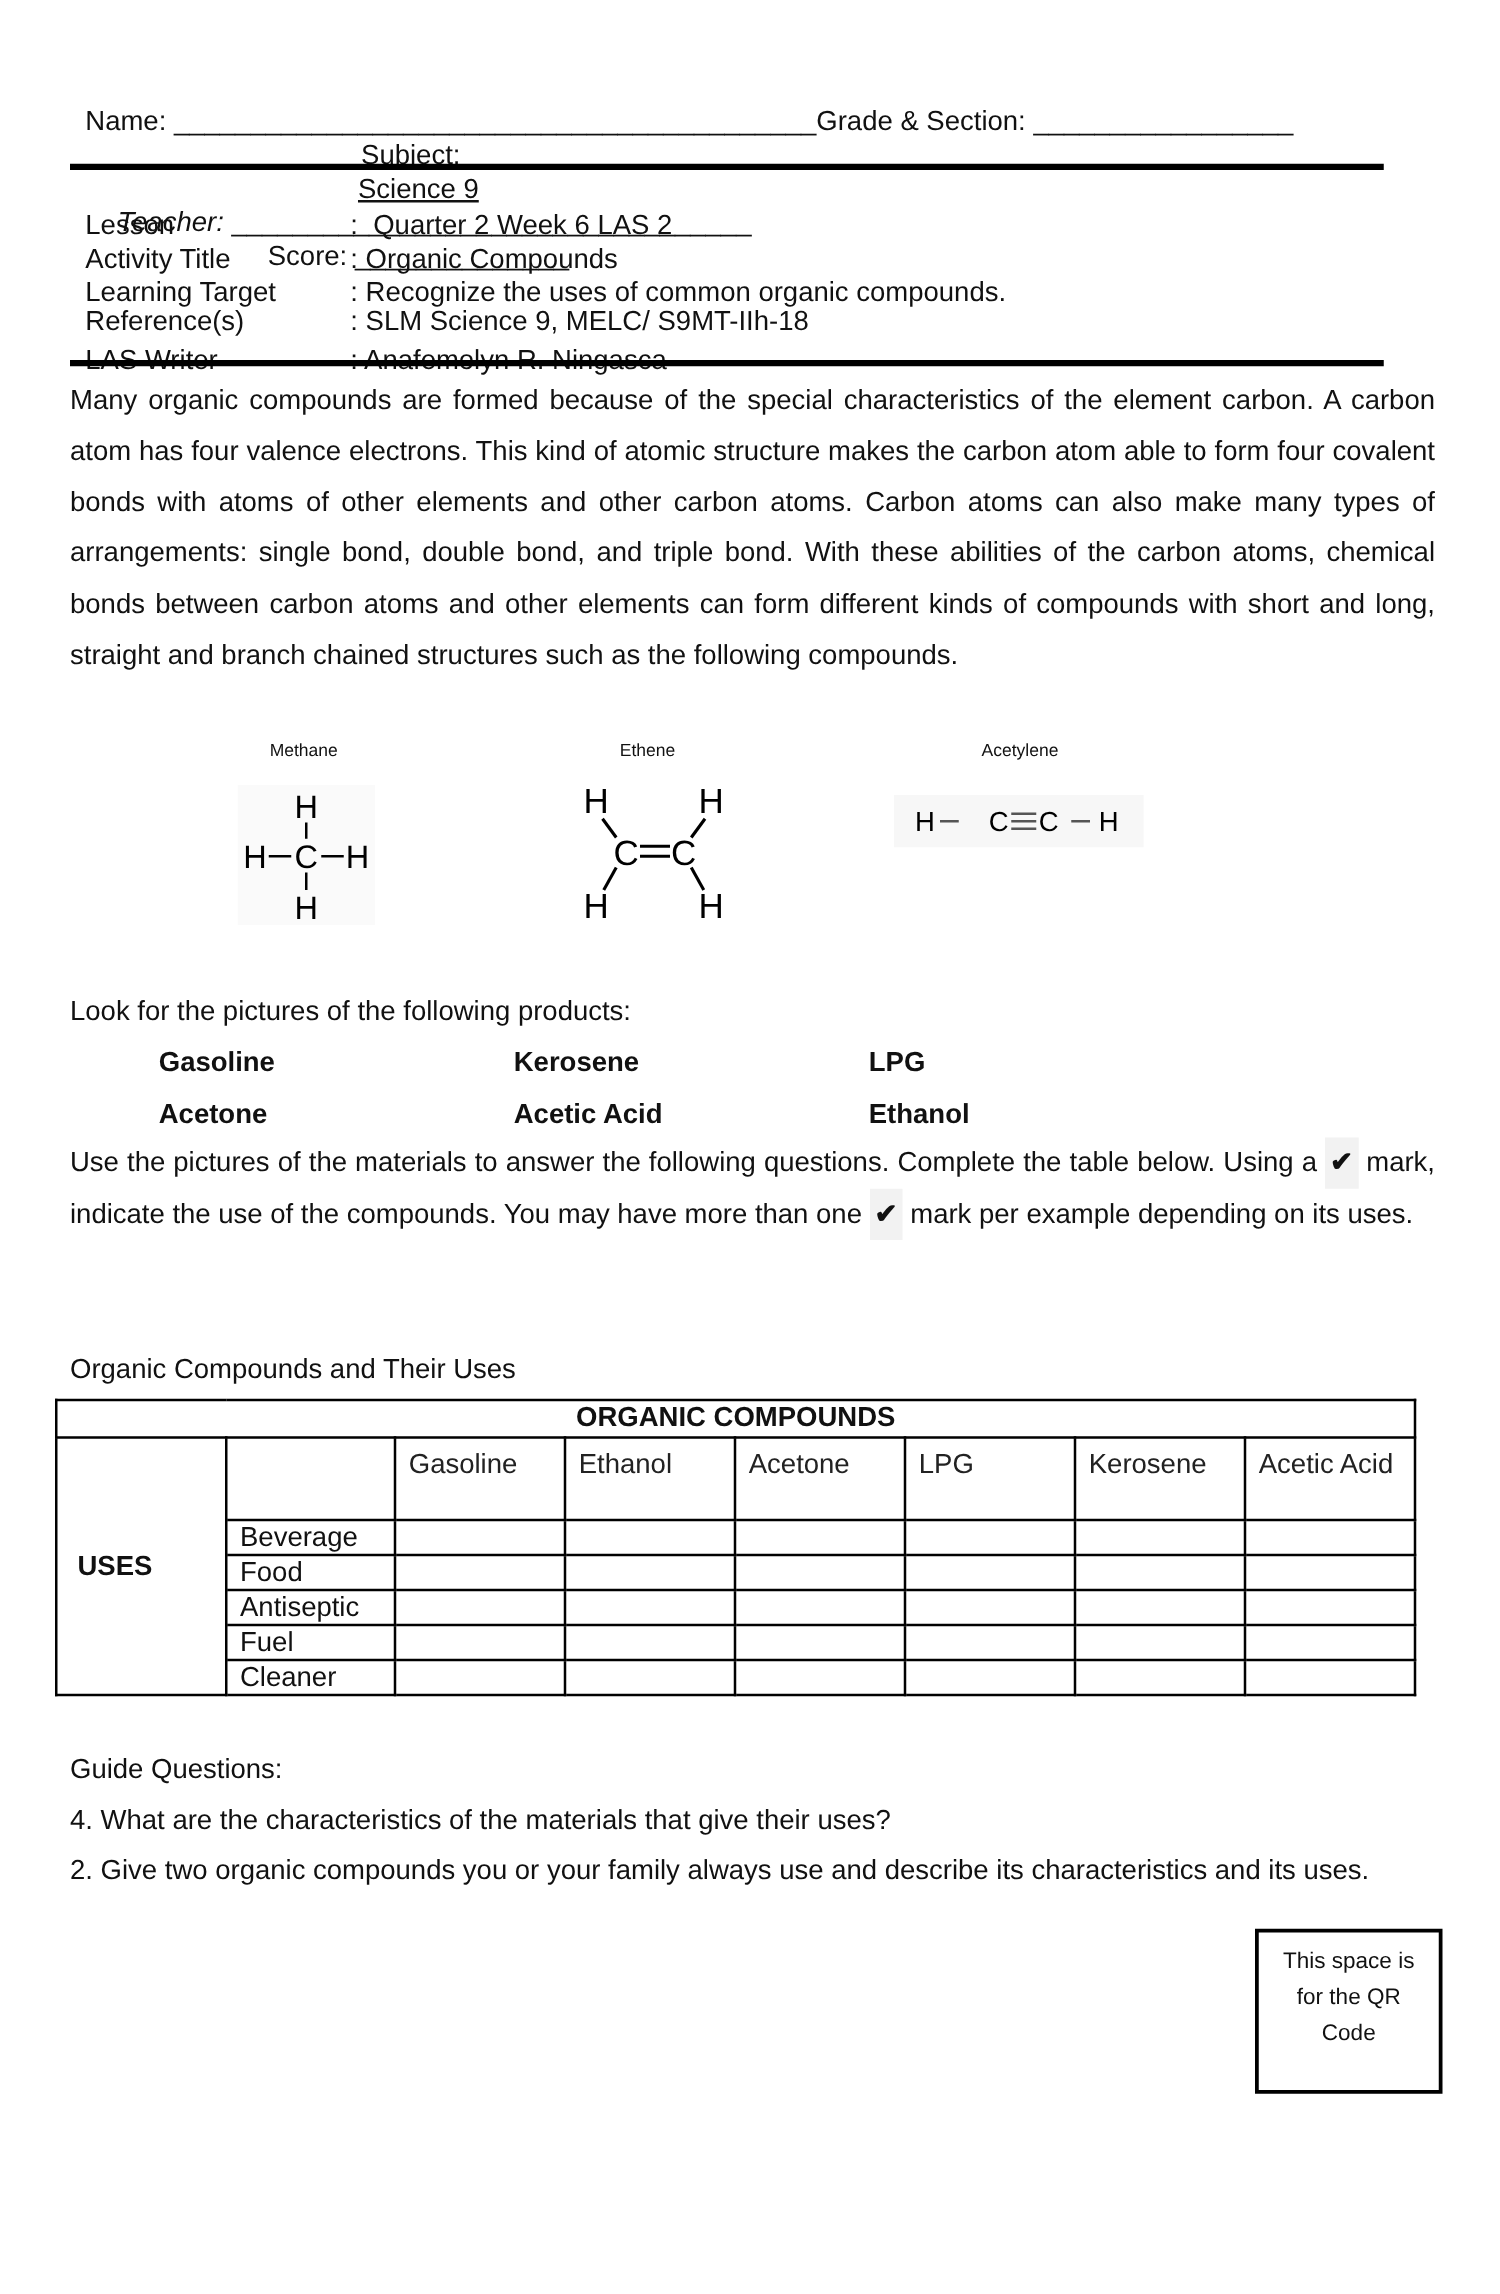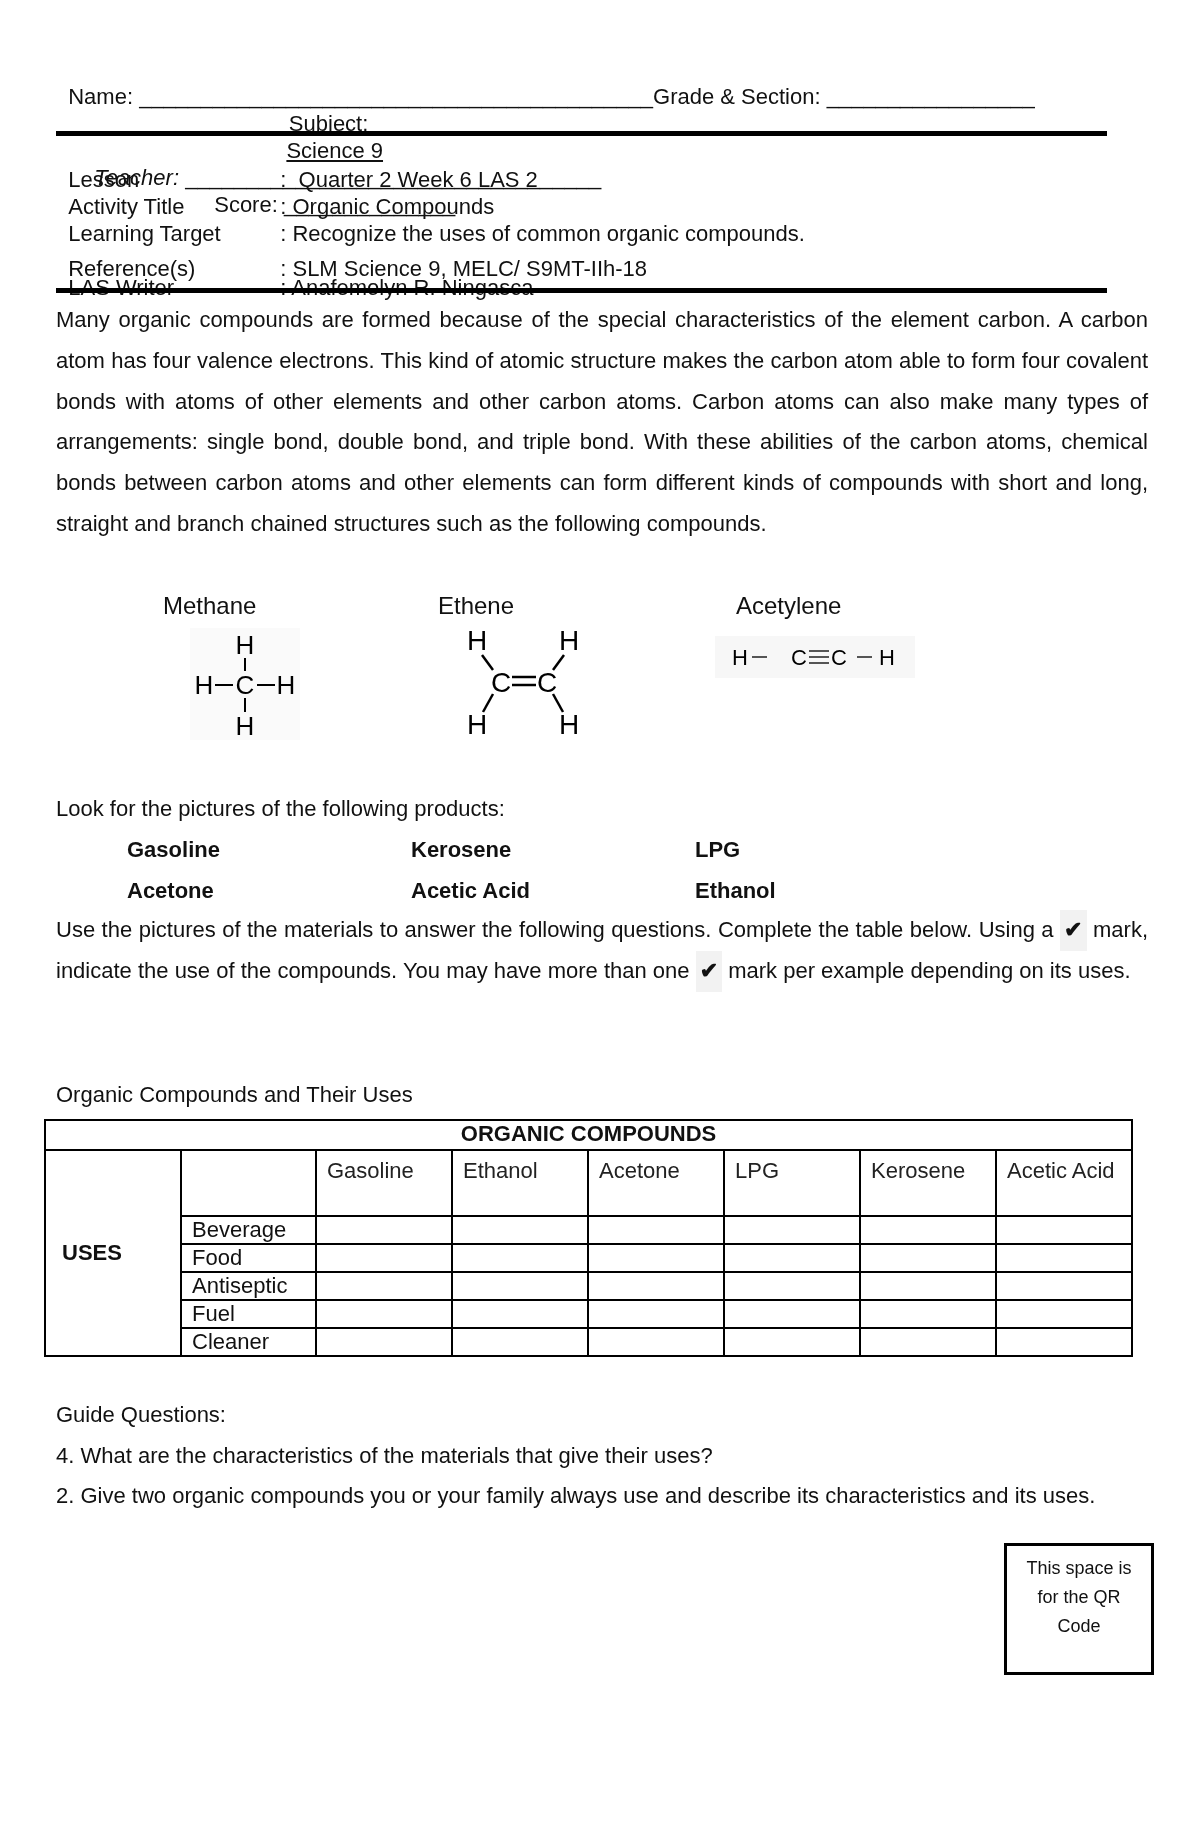--- a/index.html
+++ b/index.html
@@ -7,21 +7,21 @@
          font-family:"Liberation Sans", sans-serif; color:#111; }
   .abs { position:absolute; }
   .t { font-size:22px; line-height:27px; white-space:pre;text-align:center; }
   .rule { position:absolute; left:56px; width:1051px; height:5px; background:#000; }
   .meta-row { position:absolute; left:56px; font-size:22px; line-height:27px; white-space:pre; }
   .meta-row .lbl { display:inline-block; width:212px; }
   .para { position:absolute; left:56px; width:1092px; font-size:22px; line-height:40.8px;
           text-align:justify; }
   .bold { font-weight:bold; }
   .underline { text-decoration:underline; }
-  .struct-label { position:absolute; font-size:24px; text-align:left; width:160px; }
+  .struct-label { position:absolute; font-size:14px; text-align:center; width:160px; }
   table.uses { position:absolute; left:44px; top:1119px; width:1087px; border-collapse:collapse;
                font-size:22px; table-layout:fixed; }
   table.uses td { border:2px solid #000; padding:0 10px; vertical-align:top; height:26px; line-height:26px; }
   table.uses td.hdr { text-align:center; font-weight:bold; height:28px;margin-left:48px; }
   table.uses td.compound { height:64px; line-height:40px; padding-top:0; color:#222; }
   table.uses td.uses-cell { vertical-align:middle; font-weight:bold;padding-left:16px; }
   .qr-box { position:absolute; left:1004px; top:1543px; width:144px; height:118px;
             border:3px solid #000; text-align:center; font-size:18px; line-height:29px;
             padding-top:8px; box-sizing:content-box; }
   .check { display:inline-block; background:#f2f2f2; padding:0 4px; font-weight:bold; }
@@ -43,21 +43,21 @@
 
 <div class="meta-row" style="top:139px;">
   <span class="lbl">Lesson</span><span>:  Quarter 2 Week 6 LAS 2</span>
 </div>
 <div class="meta-row" style="top:166px;">
   <span class="lbl">Activity Title</span><span>: Organic Compounds</span>
 </div>
 <div class="meta-row" style="top:193px;">
   <span class="lbl">Learning Target</span><span>: Recognize the uses of common organic compounds.</span>
 </div>
-<div class="meta-row" style="top:228px;">
+<div class="meta-row" style="top:216px;">
   <span class="lbl">Reference(s)</span><span>: SLM Science 9, MELC/ S9MT-IIh-18</span>
 </div>
 <div class="meta-row" style="top:247px;">
   <span class="lbl">LAS Writer</span><span>: Anafemolyn R. Ningasca</span>
 </div>
 
 <div class="rule" style="top:288px;"></div>
 
 <div class="para" style="top:300px;">Many organic compounds are formed because of the special characteristics of the element carbon. A carbon atom has four valence electrons. This kind of atomic structure makes the carbon atom able to form four covalent bonds with atoms of other elements and other carbon atoms. Carbon atoms can also make many types of arrangements: single bond, double bond, and triple bond. With these abilities of the carbon atoms, chemical bonds between carbon atoms and other elements can form different kinds of compounds with short and long, straight and branch chained structures such as the following compounds.</div>
 

